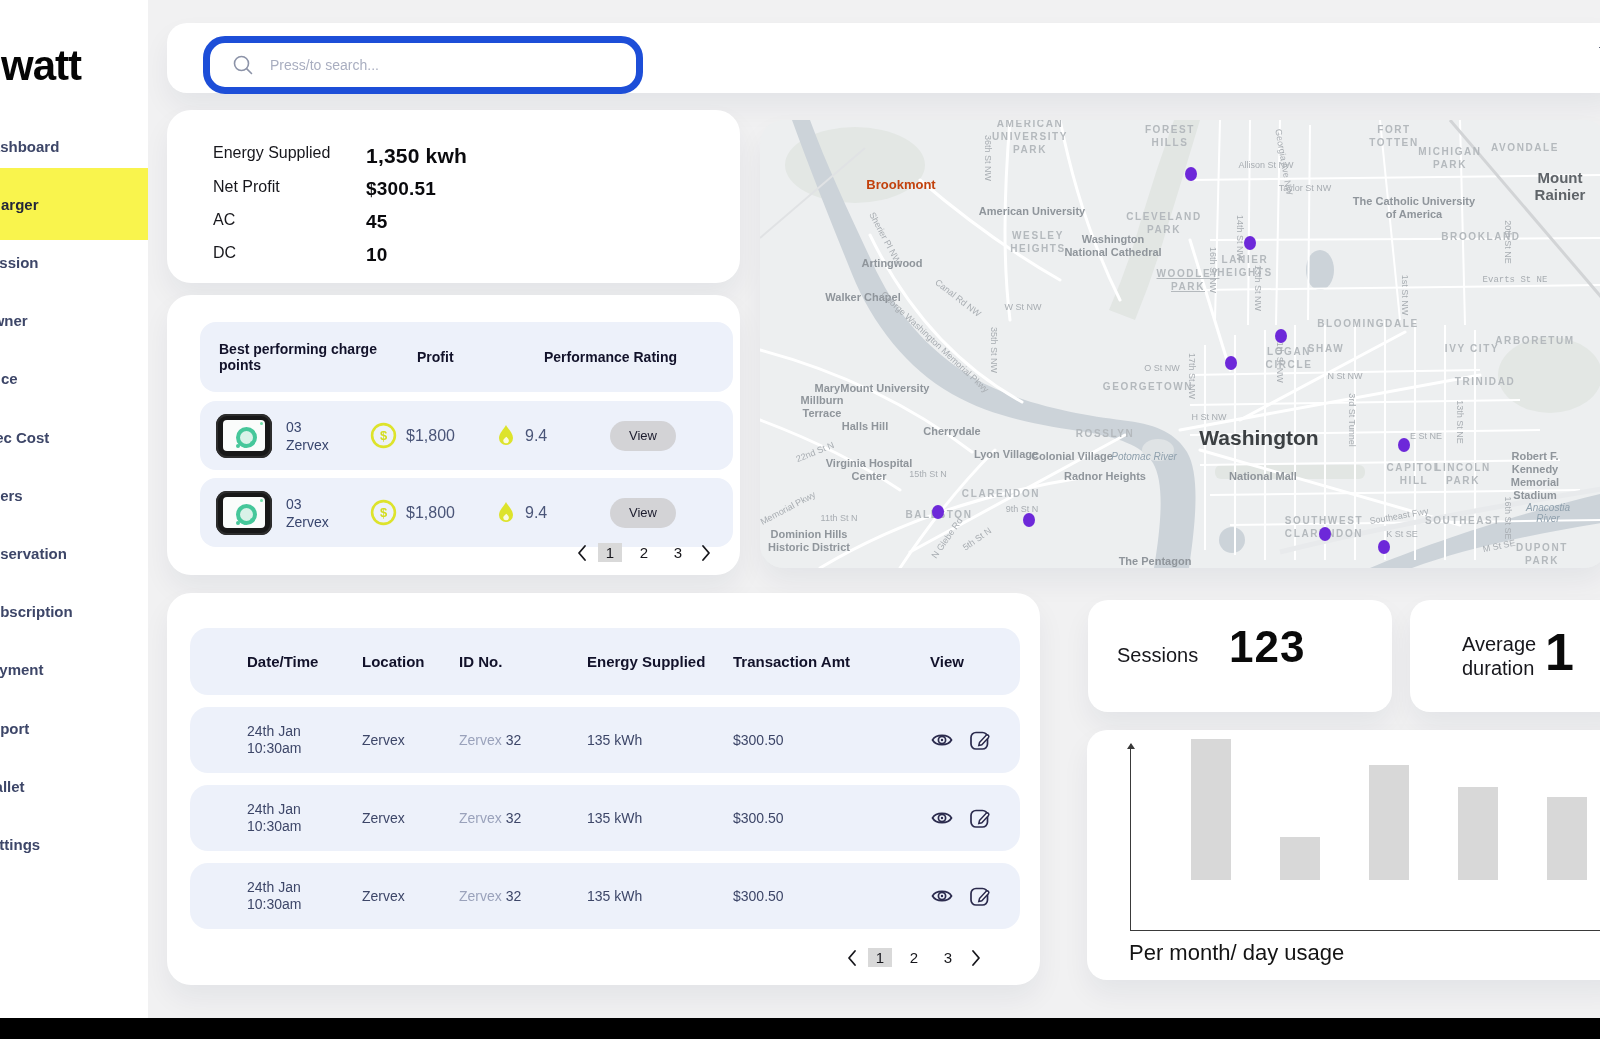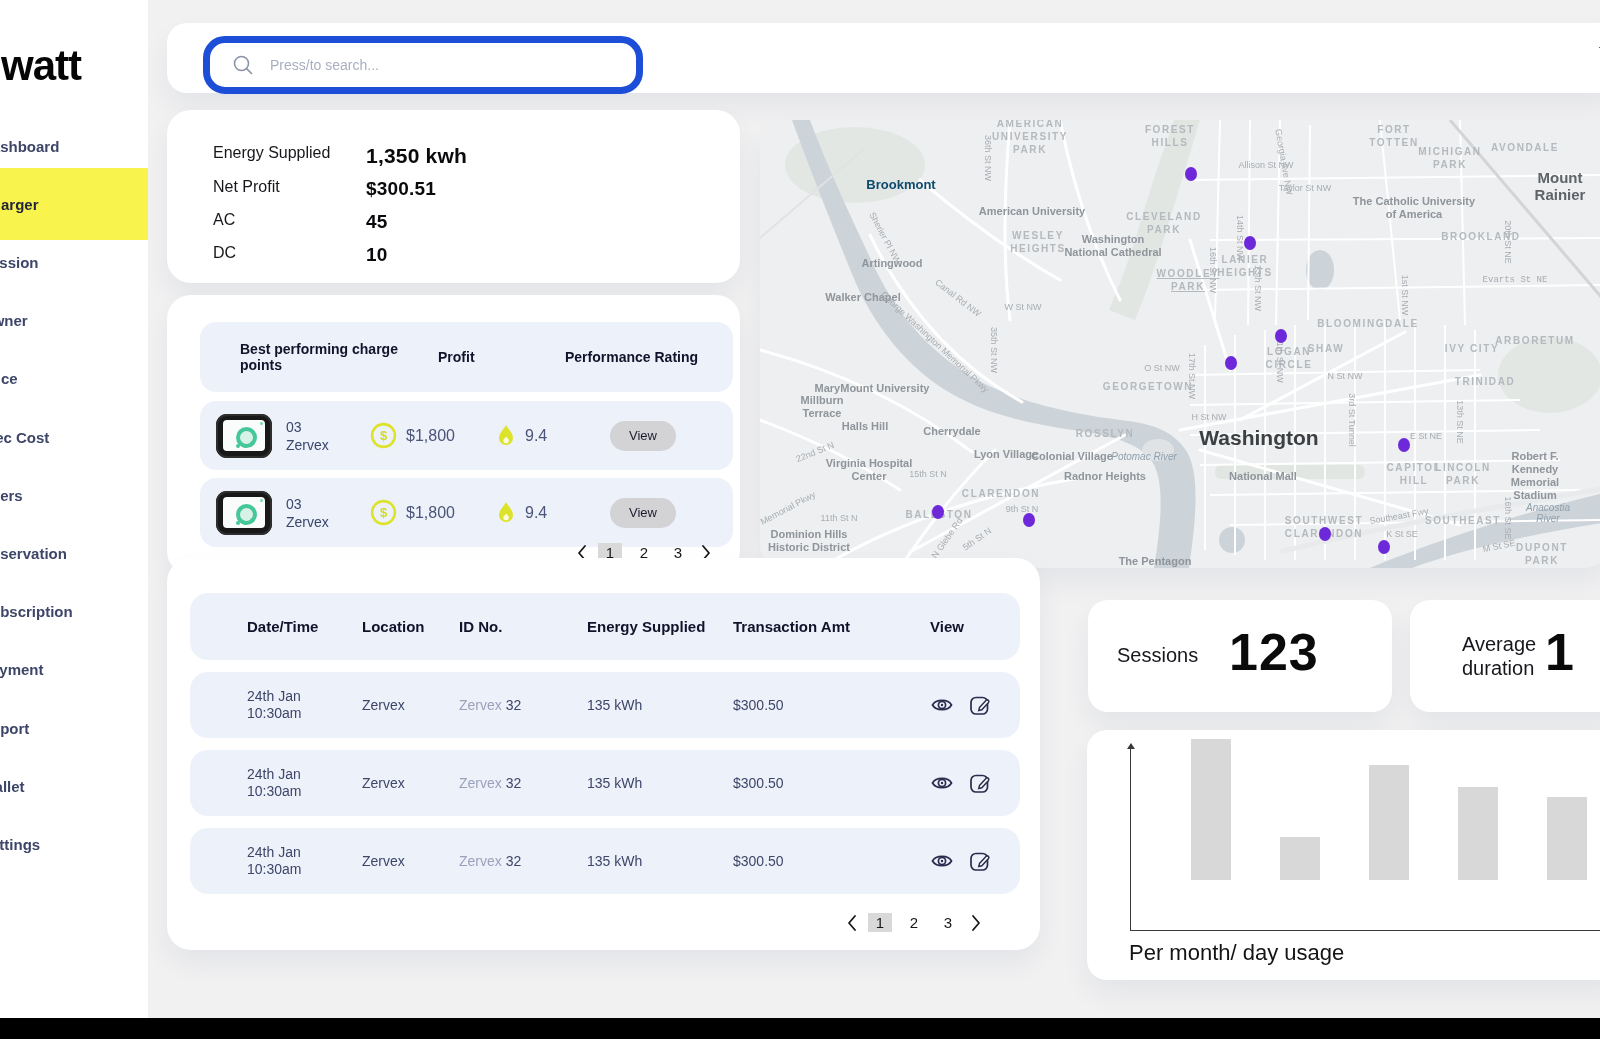--- a/index.html
+++ b/index.html
@@ -31,21 +31,21 @@
   
   .stats-card{left:167px;top:110px;width:573px;height:173px;}
   .stat-row{position:absolute;left:46px;display:flex;}
   .stat-label{width:153px;font-size:16px;color:#17171c;}
   .stat-value{font-size:19px;font-weight:800;color:#0a0a0d;letter-spacing:.2px;}
 
   
   .best-card{left:167px;top:295px;width:573px;height:280px;}
   .strip{position:absolute;background:#edf1fa;border-radius:16px;}
   .best-head{left:33px;top:27px;width:533px;height:70px;display:flex;align-items:center;font-size:14px;font-weight:700;color:#12122a;}
-  .bh1{margin-left:40px;width:198px;} .bh2{width:127px;} .bh3{}
+  .bh1{margin-left:19px;width:198px;} .bh2{width:127px;} .bh3{}
   .best-row{left:33px;width:533px;height:69px;display:flex;align-items:center;}
   .best-row .dev{margin-left:16px;}
   .cp-name{margin-left:14px;width:84px;font-size:14px;line-height:18px;color:#39466e;}
   .profit-cell,.rating-cell{display:flex;align-items:center;gap:9px;}
   .profit-cell{width:126px;} .rating-cell{width:96px;}
   .money{font-size:16px;color:#4a5578;}
   .view-btn{margin-left:18px;width:66px;height:30px;border:0;border-radius:15px;background:#d3d3d6;
             font-size:13px;color:#1c1c2e;font-family:inherit;cursor:pointer;}
 
   
@@ -60,42 +60,42 @@
   .pager{position:absolute;display:flex;align-items:center;gap:10px;font-size:15px;color:#17171c;}
   .pager .pg{min-width:18px;text-align:center;cursor:pointer;padding:1px 3px;}
   .pager .pg.on{background:#d9d9d9;}
   .pager svg{cursor:pointer;}
 
   
   .map-card{left:760px;top:120px;width:848px;height:448px;border-radius:24px;overflow:hidden;background:#edeff0;box-shadow:0 14px 28px rgba(25,30,60,.06);position:absolute;}
   .map-card svg{position:absolute;inset:0;}
   .ml{position:absolute;transform:translate(-50%,-50%);white-space:pre-line;text-align:center;pointer-events:none;}
   .ml.area{font-size:10px;letter-spacing:1.6px;color:#b4b9bd;font-weight:600;line-height:13px;}
-  .ml.city{font-size:13px;color:#0c4a6e;font-weight:600;}
+  .ml.city{font-size:13px;color:#c2410c;font-weight:600;}
   .ml.city-lg{font-size:15px;color:#5f6469;font-weight:600;}
   .ml.city-sm{font-size:11px;color:#8f959b;font-weight:600;line-height:13px;}
   .ml.street{font-size:9px;color:#a8adb2;}
   .ml.big{font-size:21px;color:#3c4043;font-weight:600;}
   .ml.water{font-size:10px;font-style:italic;color:#8fa0ad;}
   .map-dot{position:absolute;width:12px;height:14px;border-radius:50%;background:#6d28d9;transform:translate(-50%,-50%);cursor:pointer;}
 
   
-  .txn-card{left:167px;top:558px;width:873px;height:392px;}
+  .txn-card{left:167px;top:593px;width:873px;height:392px;}
   .txn-head{left:23px;top:35px;width:830px;height:67px;border-radius:18px;display:flex;align-items:center;font-size:15px;font-weight:700;color:#12122a;}
   .th1{margin-left:57px;width:115px;}.th2{width:97px;}.th3{width:128px;}.th4{width:146px;}.th5{width:197px;}.th6{}
   .txn-row{left:23px;width:830px;height:66px;border-radius:18px;display:flex;align-items:center;font-size:14px;color:#3d4668;}
   .tc1{margin-left:57px;width:115px;line-height:17px;}.tc2{width:97px;}.tc3{width:128px;}.tc4{width:146px;}.tc5{width:197px;}
   .id-light{color:#9aa2bb;}
   .txn-icons{display:flex;gap:14px;}
   .icon-btn{background:none;border:0;padding:0;cursor:pointer;height:24px;}
 
   
   .sessions-card{left:1088px;top:600px;width:304px;height:112px;border-radius:20px;}
   .sessions-card .lab{position:absolute;left:29px;top:44px;font-size:20px;color:#17171c;}
-  .sessions-card .big{position:absolute;left:141px;top:22px;font-size:52px;font-weight:700;color:#0a0a0a;letter-spacing:1px;}
+  .sessions-card .big{position:absolute;left:141px;top:22px;font-size:44px;font-weight:700;color:#0a0a0a;letter-spacing:1px;}
   .avg-card{left:1410px;top:600px;width:220px;height:112px;border-radius:20px;}
   .avg-card .lab{position:absolute;left:52px;top:32px;font-size:20px;line-height:24px;color:#17171c;}
   .avg-card .big{position:absolute;left:135px;top:22px;font-size:52px;font-weight:700;color:#0a0a0a;}
 
   
   .chart-card{left:1087px;top:730px;width:543px;height:250px;border-radius:20px;}
   .axis-y{position:absolute;left:43px;top:14px;width:1px;height:186px;background:#3a3a3a;}
   .axis-y:before{content:"";position:absolute;left:-3.5px;top:-1px;border:4px solid transparent;border-bottom:6px solid #3a3a3a;border-top:0;}
   .axis-x{position:absolute;left:43px;top:200px;height:1px;right:0;background:#3a3a3a;}
   .bars{position:absolute;left:0;top:0;right:0;height:200px;}

